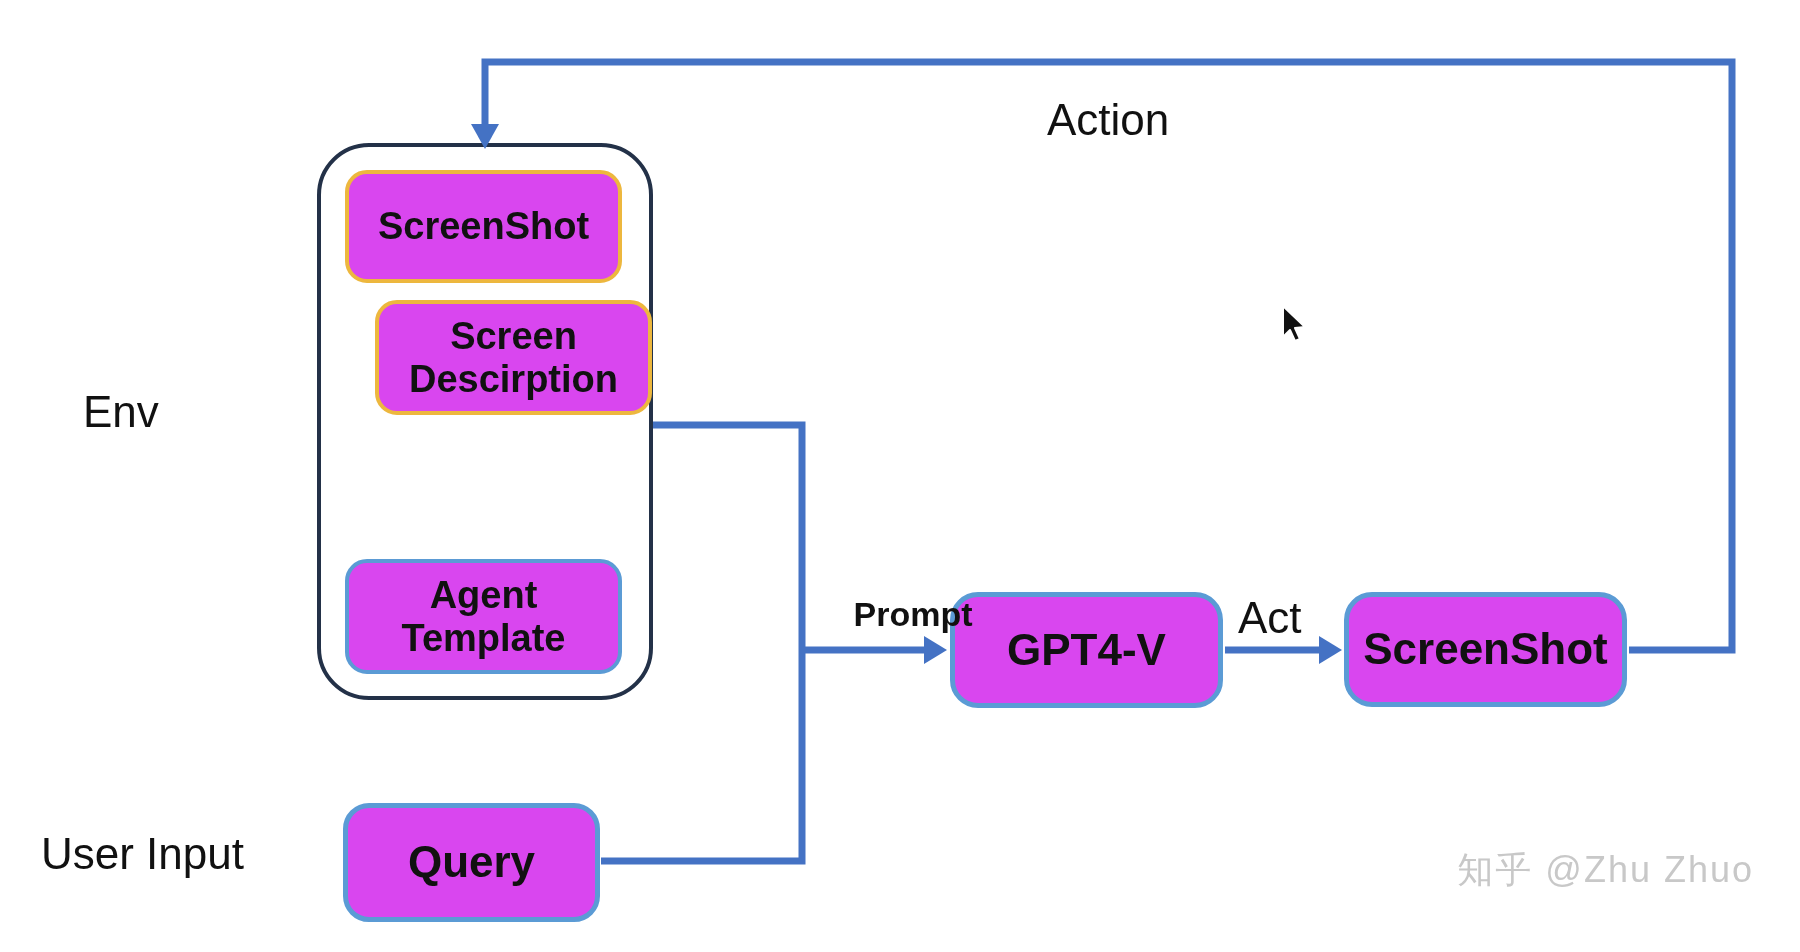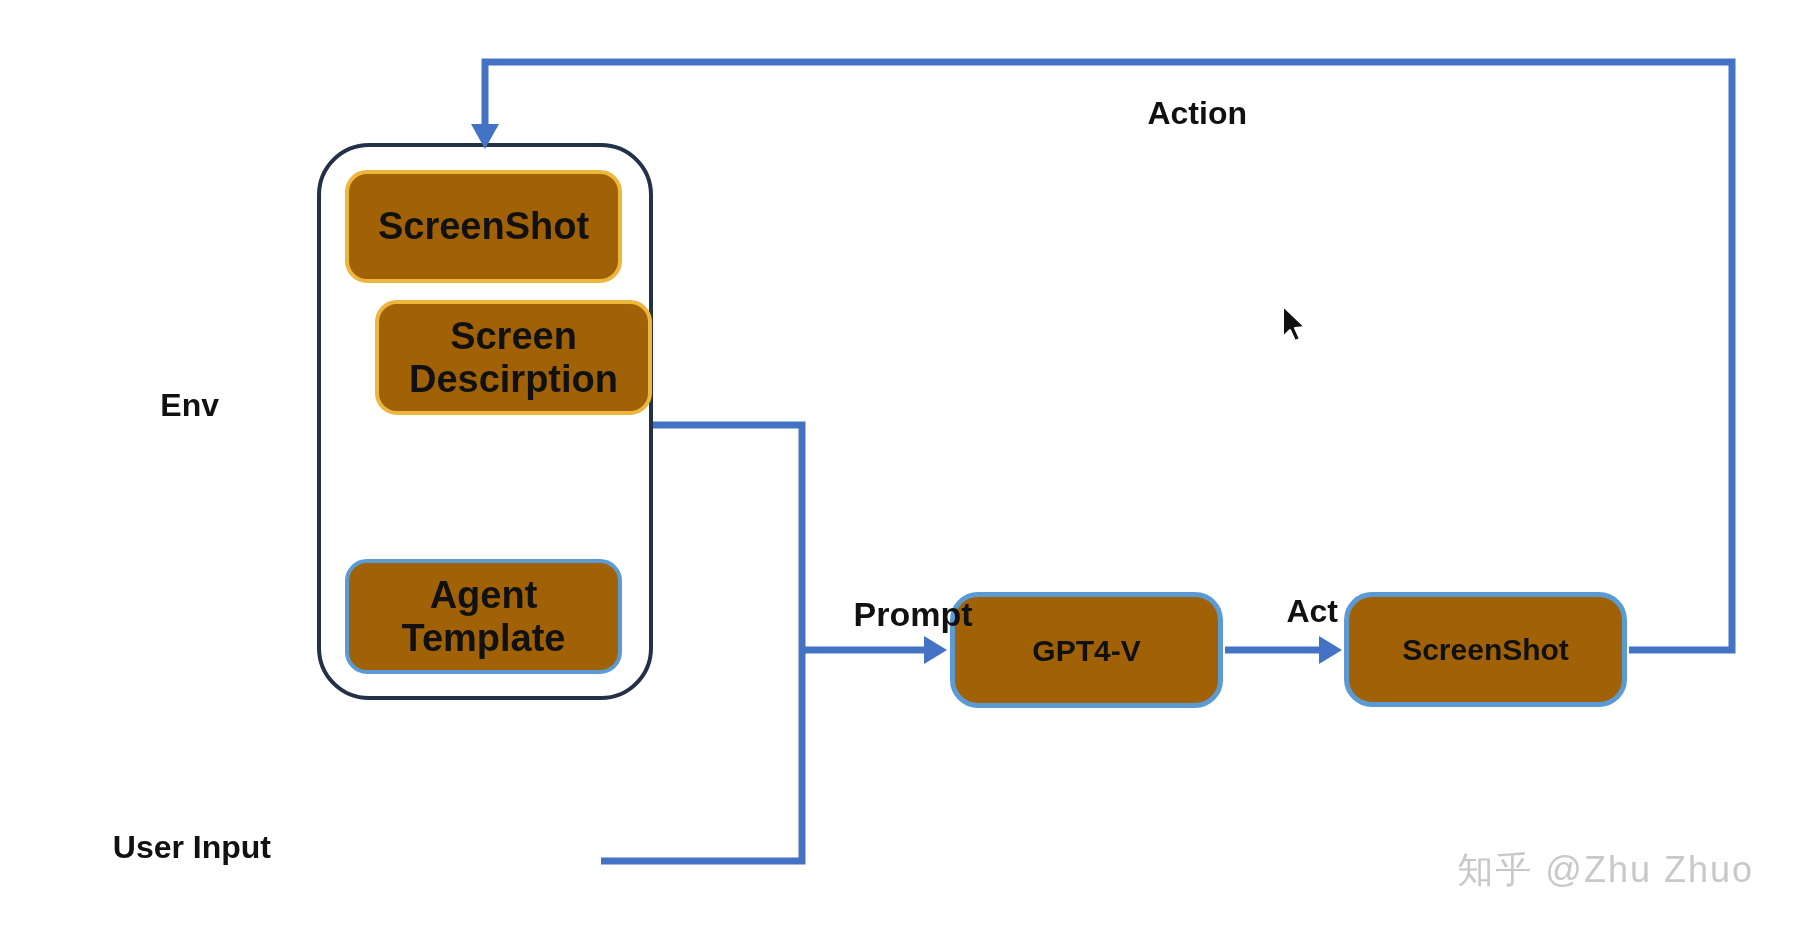--- a/index.html
+++ b/index.html
@@ -16,34 +16,34 @@
   #connector-layer polygon.conn-head{fill:var(--color-connector,#4472C4);stroke:none;}
   
   .env-container{
     left:317px;top:143px;width:336px;height:557px;box-sizing:border-box;
     border:4px solid var(--color-envBorder,#233148);border-radius:52px;
     background:transparent;z-index:1;
   }
   
   .box{
     position:absolute;display:flex;align-items:center;justify-content:center;
-    text-align:center;background:#a16207;box-sizing:border-box;
+    text-align:center;background:#d946ef;box-sizing:border-box;
     font-weight:bold;color:var(--color-text,#111);z-index:2;
   }
   .env-box{
     left:345px;width:277px;border:4px solid #5B9BD5;border-radius:22px;
     font-size:38px;line-height:1.12;padding:0 6px;
   }
   .big-box{
-    border:5px solid #ec4899;border-radius:28px;font-size:30px;line-height:1.1;
+    border:5px solid #ec4899;border-radius:28px;font-size:44px;line-height:1.1;
   }
   
   .section-label{
-    position:absolute;font-weight:bold;font-size:32px;line-height:1.1;
-    text-align:right;color:var(--color-text,#111);z-index:4;white-space:nowrap;
+    position:absolute;font-weight:normal;font-size:44px;line-height:1.1;
+    text-align:left;color:var(--color-text,#111);z-index:4;white-space:nowrap;
   }
   .annot-label{
     position:absolute;font-weight:600;font-size:34px;line-height:1.1;
     text-align:center;color:var(--color-text,#111);z-index:4;white-space:nowrap;padding-left:36px;
   }
   .watermark{
     position:absolute;right:46px;top:846px;font-size:36px;font-weight:400;
     color:var(--color-watermark,#C8C8C8);z-index:4;white-space:nowrap;
     letter-spacing:2px;
   }
@@ -71,29 +71,30 @@
 
   <div class="abs env-container"></div>
 
   <div class="box env-box" style="top: 170px; height: 113px; border-color: rgb(237, 183, 62);">ScreenShot</div>
 
   <div class="box env-box" style="top: 300px; height: 115px; border-color: rgb(237, 183, 62); margin-left: 30px;">Screen Descirption</div>
 
 
   <div class="box env-box" style="top: 559px; height: 115px; border-color: rgb(91, 155, 213);">Agent Template</div>
 
+  <div class="box big-box" style="left: 343px; top: 803px; width: 257px; height: 119px; border-radius: 26px; border-color: rgb(91, 155, 213);">Query</div>
 
   <div class="box big-box" style="left: 950px; top: 592px; width: 273px; height: 116px; border-color: rgb(91, 155, 213);">GPT4-V</div>
 
   <div class="box big-box" style="left: 1344px; top: 592px; width: 283px; height: 115px; border-color: rgb(91, 155, 213);">ScreenShot</div>
 
   <div class="section-label" style="left:1047px;top:96px;width:200px">Action</div>
 
 
-  <div class="section-label" style="left:69px;top:388px;width:150px">Env</div>
+  <div class="section-label" style="left:83px;top:388px;width:150px">Env</div>
 
   <div class="section-label" style="left:41px;top:830px;width:230px">User Input</div>
 
   <div class="annot-label" style="left:807px;top:596px;width:140px">Prompt</div>
 
   <div class="section-label" style="left:1238px;top:594px;width:100px">Act</div>
 
   <div class="watermark">知乎 @Zhu Zhuo</div>
 
 </div>

